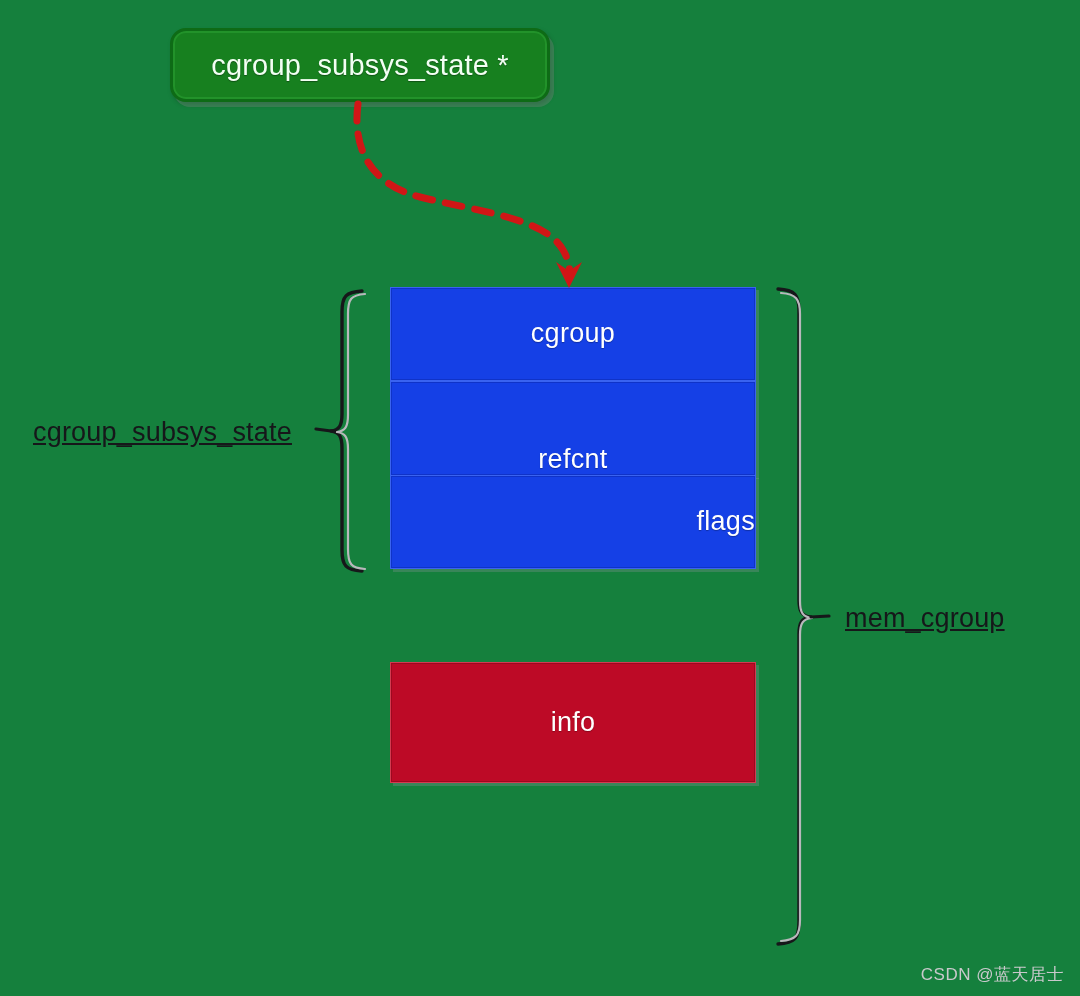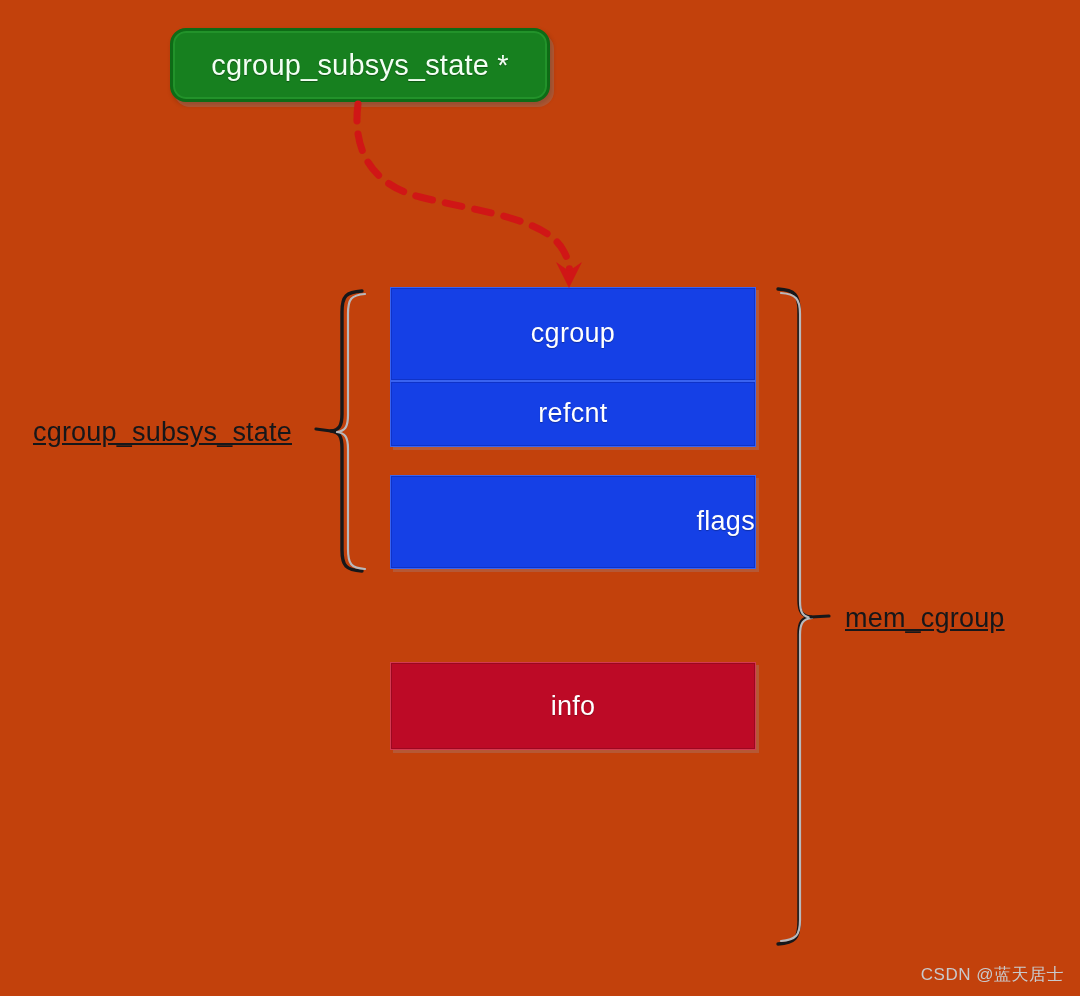--- a/index.html
+++ b/index.html
@@ -9,21 +9,21 @@
     background: #ffffff;
   }
   body {
     font-family: "Liberation Sans", sans-serif;
     -webkit-font-smoothing: antialiased;
   }
   #canvas {
     position: relative;
     width: 1080px;
     height: 996px;
-    background: #c2410c;
+    background: #15803d;
     overflow: hidden;
   }
 
   
   .node-green {
     position: absolute;
     left: 170px;
     top: 28px;
     width: 380px;
     height: 74px;
@@ -139,27 +139,27 @@
   <div class="node-green">
     <span>cgroup_subsys_state *</span>
   </div>
 
   <div class="stack-shadow"></div>
 
   <div class="stack" id="field-stack">
       <div class="field blue" style="top: 0px; height: 93.8571px;">
         <span>cgroup</span>
       </div>
-      <div class="field blue" style="top: 93.8571px; height: 66px;">
+      <div class="field blue" style="top: 93.8571px; height: 95px; align-items: flex-end;">
         <span>refcnt</span>
       </div>
       <div class="field blue" style="top: 187.714px; height: 93.8571px; justify-content: flex-end;">
         <span>flags</span>
       </div>
-      <div class="field red" style="top: 375.429px; height: 88px;">
+      <div class="field red" style="top: 375.429px; height: 121px;">
         <span>info</span>
       </div>
     </div>
 
   <div class="side-label" id="label-css">cgroup_subsys_state</div>
 
   <div class="side-label" id="label-memcg">mem_cgroup</div>
 
   <svg id="overlay" viewBox="0 0 1080 996">
 

